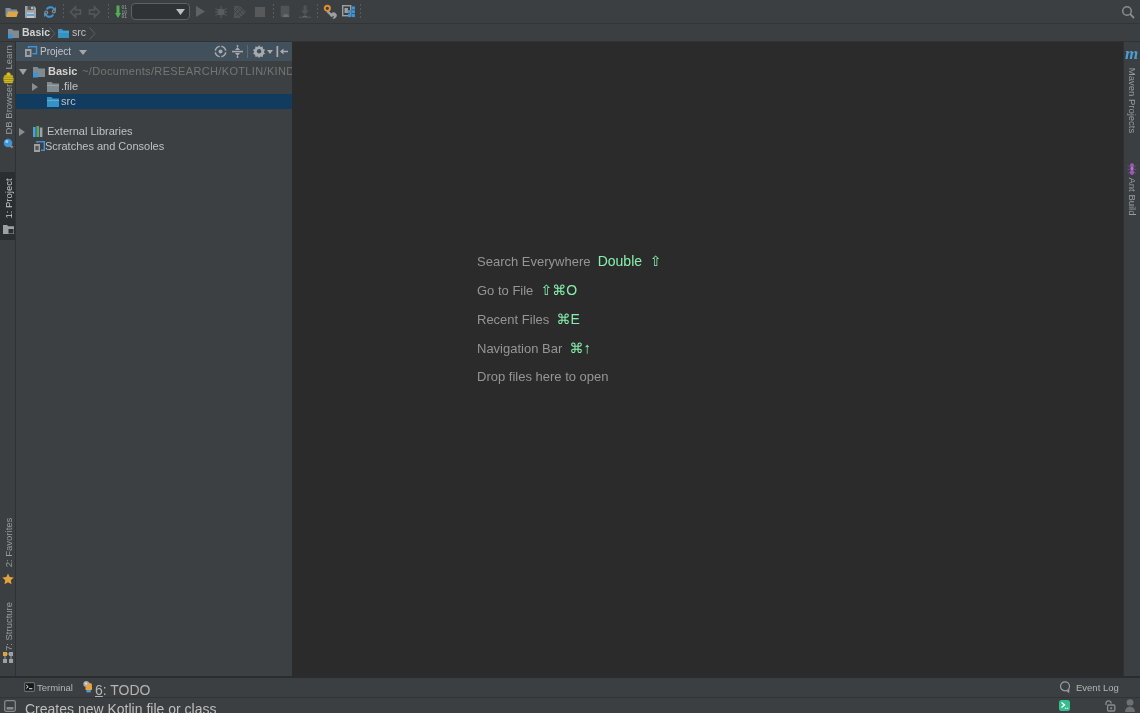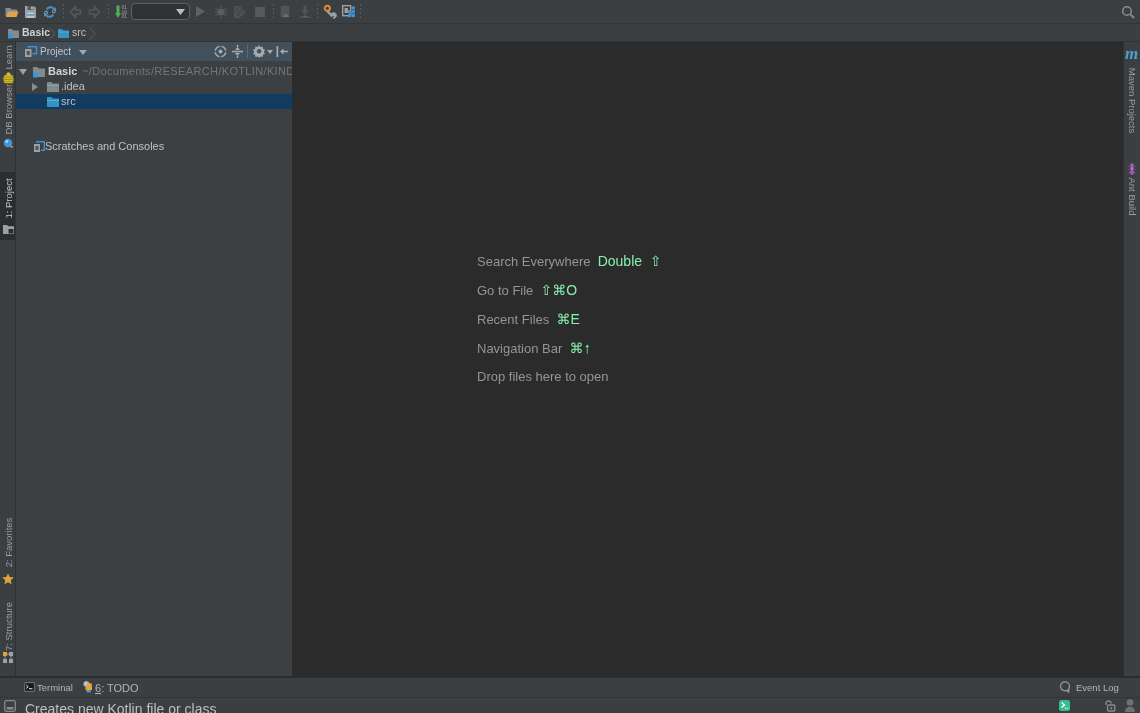--- a/index.html
+++ b/index.html
@@ -244,28 +244,39 @@
       <span style="position:absolute;left:66px;color:#757575;letter-spacing:0.35px">~/Documents/RESEARCH/KOTLIN/KINDO-K</span>
     </div>
     <div class="trow" style="top:37px">
       <svg style="left:16px;top:4px" width="6" height="8" viewBox="0 0 6 8">
           <path d="M0 0 L6 4 L0 8 Z" fill="#8a8d90"></path>
         </svg>
       <svg style="left:31px;top:2px" width="12" height="11" viewBox="0 0 12 11">
         <path d="M0 1 L4.4 1 L5.8 2.5 L12 2.5 L12 11 L0 11 Z" fill="#7f8b91"></path>
         <path d="M0 4 L12 4 L12 5 L0 5 Z" fill="#98a2a7"></path>
       </svg>
-      <span style="position:absolute;left:45px">.idea</span>
+      <span style="position:absolute;left:45px">.file</span>
     </div>
     <div class="trow" style="top:52px;background:#113c60">
       <svg style="left:31px;top:2px" width="12" height="11" viewBox="0 0 12 11">
         <path d="M0 1 L4.4 1 L5.8 2.5 L12 2.5 L12 11 L0 11 Z" fill="#3592c4"></path>
         <path d="M0 4 L12 4 L12 5 L0 5 Z" fill="#5fadd2"></path>
       </svg>
       <span style="position:absolute;left:45px">src</span>
+    </div>
+    <div class="trow" style="top:82px">
+      <svg style="left:3px;top:4px" width="6" height="8" viewBox="0 0 6 8">
+          <path d="M0 0 L6 4 L0 8 Z" fill="#8a8d90"></path>
+        </svg>
+      <svg style="left:17px;top:2px" width="11" height="11" viewBox="0 0 11 11">
+        <rect x="0" y="1" width="2.6" height="10" fill="#4aa0d8"></rect>
+        <rect x="3.4" y="0" width="2.6" height="11" fill="#59a869"></rect>
+        <rect x="6.8" y="1.5" width="2.6" height="9.5" fill="#9da1a4"></rect>
+      </svg>
+      <span style="position:absolute;left:31px">External Libraries</span>
     </div>
     <div class="trow" style="top:97px">
       <svg style="left:17px;top:2px" width="12" height="12" viewBox="0 0 12 12">
         <rect x="4" y="0.7" width="7.3" height="8.6" fill="none" stroke="#3e94d9" stroke-width="1.4"></rect>
         <rect x="0.5" y="2.5" width="7" height="9" fill="#9da1a4" stroke="#3d4042" stroke-width="1"></rect>
         <rect x="2.4" y="5" width="3.2" height="4" fill="#55585a"></rect>
       </svg>
       <span style="position:absolute;left:29px">Scratches and Consoles</span>
     </div>
   </div>
@@ -292,21 +303,21 @@
       <rect x="5" y="6.2" width="3.4" height="1" fill="#e8e8e8"></rect>
     </svg>
     <div class="abs" style="left:37px;top:4px;font-size:9.5px;color:#b4b4b4">Terminal</div>
     <svg style="left:83px;top:3px" width="11" height="12" viewBox="0 0 11 12">
       <circle cx="3.3" cy="3" r="3" fill="#a8abad"></circle>
       <circle cx="3" cy="2.6" r="1.2" fill="#d7d9da"></circle>
       <path d="M2.5 6.5 A3 3 0 0 1 9 7.5 L9 9 L2.5 9 Z" fill="#e8a33d"></path>
       <circle cx="6.9" cy="4.2" r="2.1" fill="#e8a33d"></circle>
       <rect x="3.4" y="9" width="4.4" height="2.4" fill="#4a9cd6"></rect>
     </svg>
-    <div class="abs" style="left:95px;top:4px;font-size:11px;color:#b4b4b4"><u>6</u>: TODO</div>
+    <div class="abs" style="left:95px;top:4px;font-size:14px;color:#b4b4b4"><u>6</u>: TODO</div>
     <svg style="left:1059px;top:3px" width="13" height="12" viewBox="0 0 13 12">
       <circle cx="6" cy="5.3" r="4.5" fill="none" stroke="#9a9da0" stroke-width="1.2"></circle>
       <path d="M7.5 9.2 L9.6 11 L9.9 8.2" fill="none" stroke="#9a9da0" stroke-width="1.2"></path>
     </svg>
     <div class="abs" style="left:1076px;top:4px;font-size:9.5px;color:#b4b4b4">Event Log</div>
   </div>
   <div id="statusbar" class="abs">
     <svg style="left:4px;top:2px" width="12" height="12" viewBox="0 0 12 12">
       <rect x="0.7" y="0.7" width="10.6" height="10.6" rx="1.5" fill="none" stroke="#87898b" stroke-width="1.3"></rect>
       <rect x="2.6" y="7" width="6.8" height="2.6" fill="#87898b"></rect>

